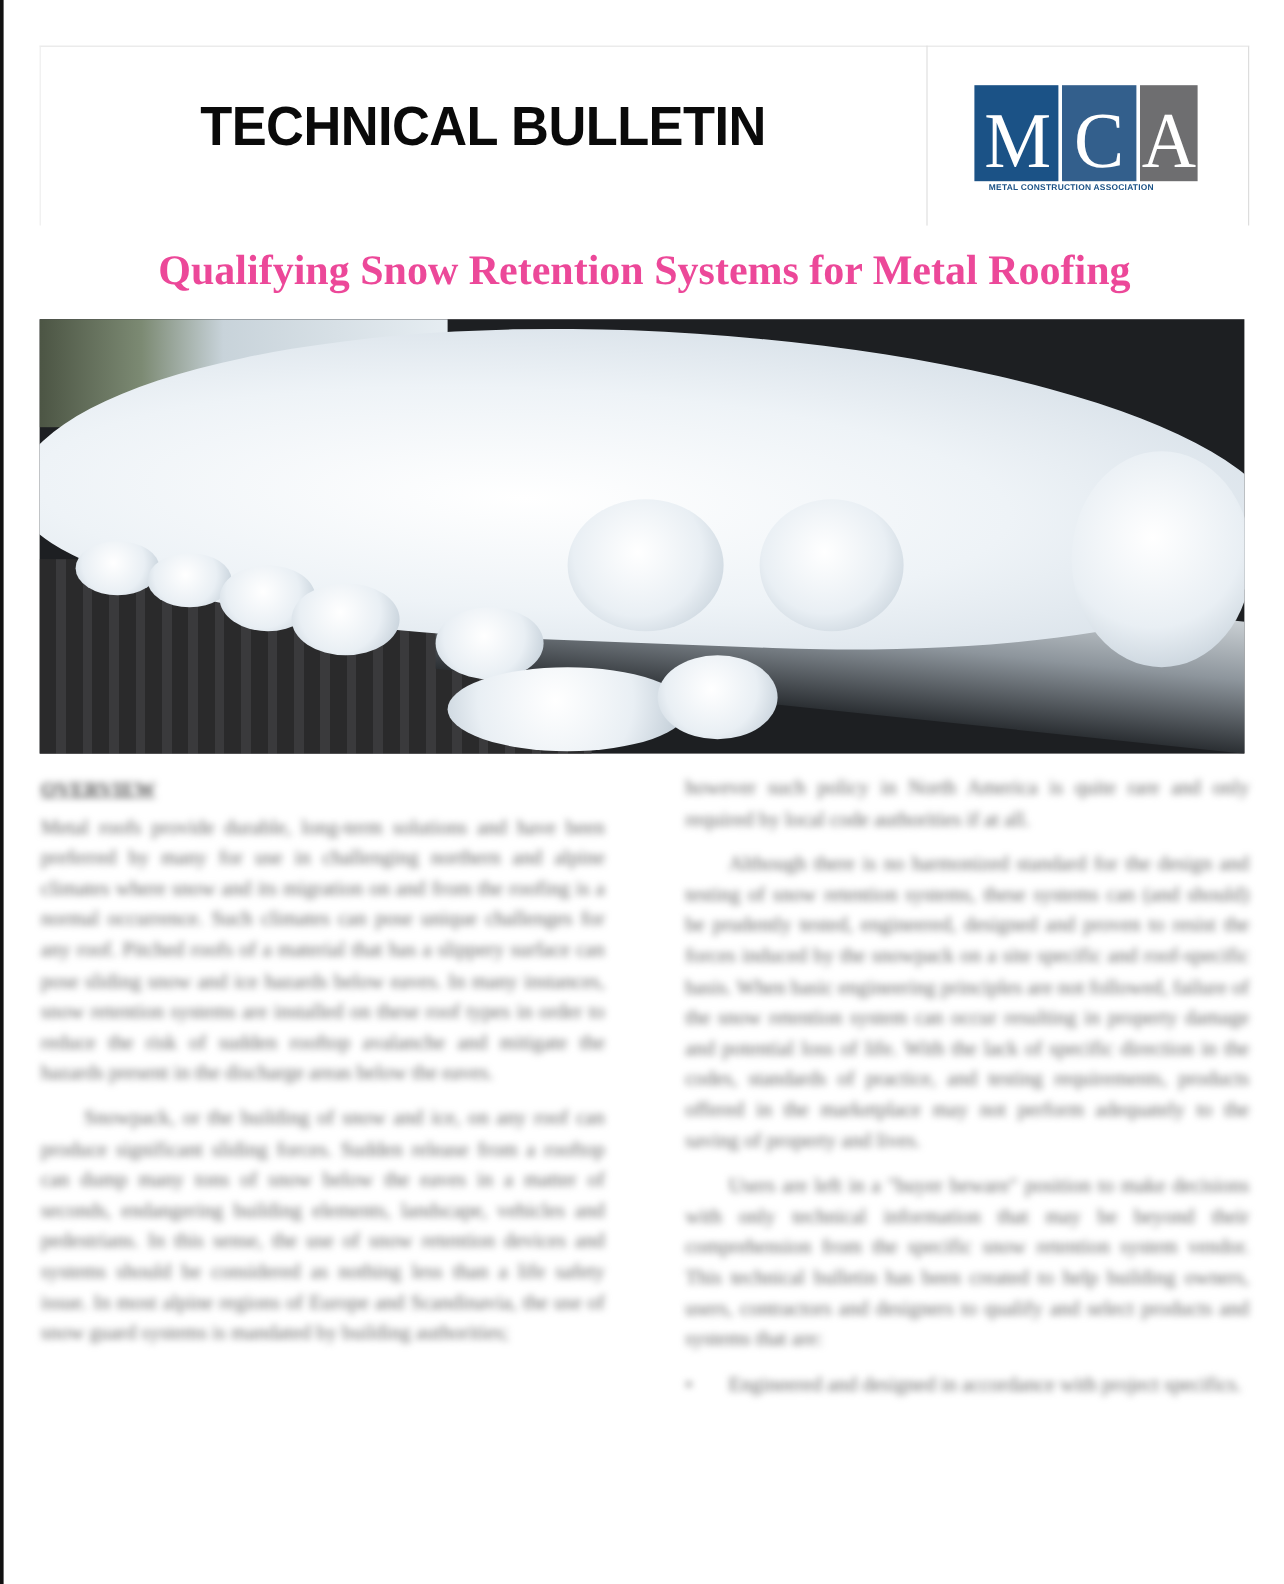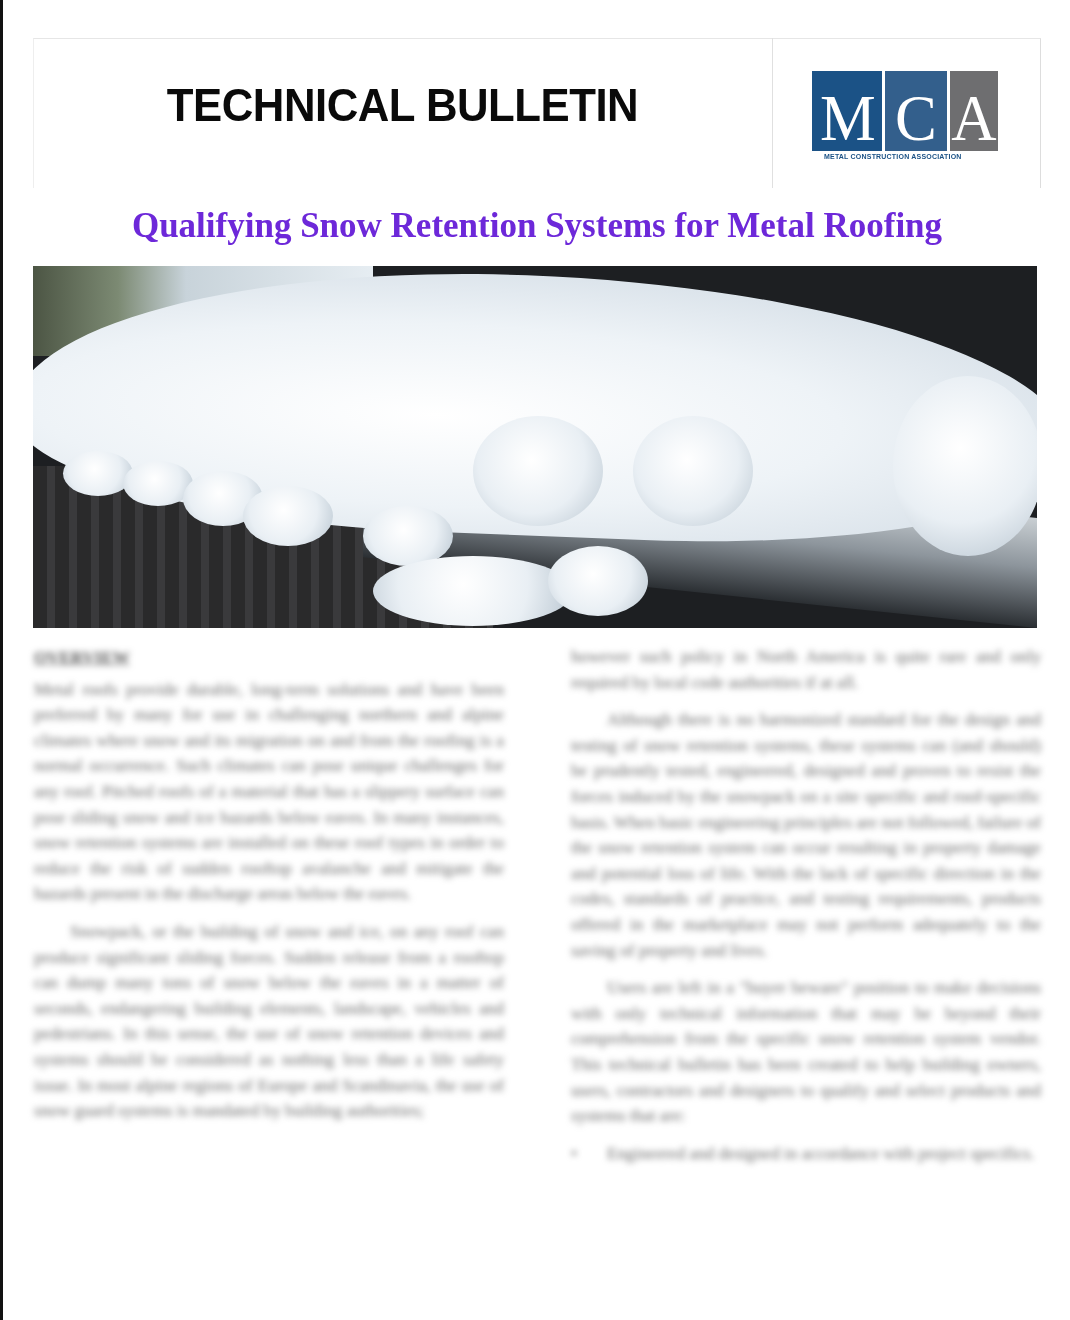--- a/index.html
+++ b/index.html
@@ -28,21 +28,21 @@
   .logo .a { left: 138px; width: 48px; background: #6e6e70; }
   .logo .blk span { position: absolute; bottom: 0; left: 50%; transform: translateX(-50%) scaleX(0.95); }
   .logo .m span { left: 52%; }
   .logo .tag {
     position: absolute; left: 12px; top: 82px; width: 180px;
     font-family: "Liberation Sans", sans-serif; font-weight: bold; font-size: 7px;
     color: #1b5286; letter-spacing: 0.2px; white-space: nowrap;
   }
   .doc-title {
     position: absolute; left: 33px; top: 206px; width: 1008px; text-align: center;
-    font-family: "Liberation Serif", serif; font-weight: bold; font-size: 35px; color: #6d28d9;
+    font-family: "Liberation Serif", serif; font-weight: bold; font-size: 35px; color: #ec4899;
   }
   .photo {
     position: absolute; left: 33px; top: 266px; width: 1004px; height: 362px; overflow: hidden;
     background: #1d1f22;
   }
   .photo .trees { position: absolute; left: 0; top: 0; width: 340px; height: 90px;
     background: linear-gradient(90deg, #4c5544 0%, #7c8a73 25%, #c8d3da 45%, #e6edf2 100%); }
   .photo .wall { position: absolute; left: 0; top: 200px; width: 460px; height: 170px;
     background: repeating-linear-gradient(90deg, #2a2a2b 0 14px, #3a3a3c 14px 22px); }
   .photo .gutter { position: absolute; left: 330px; top: 218px; width: 700px; height: 110px;

